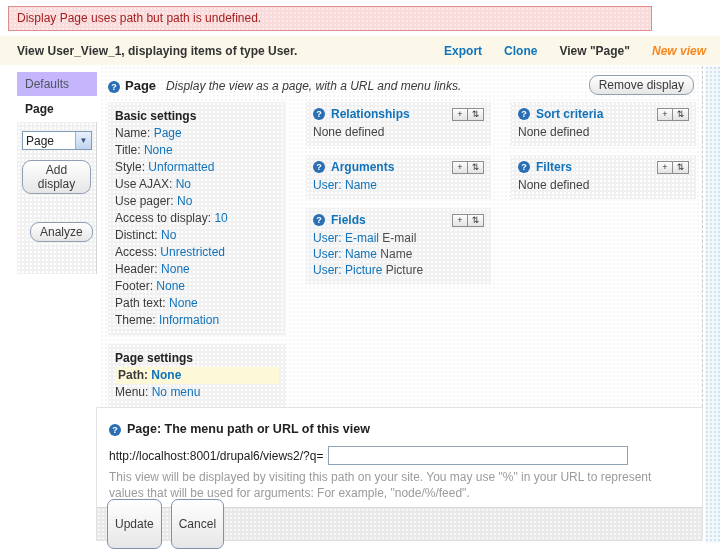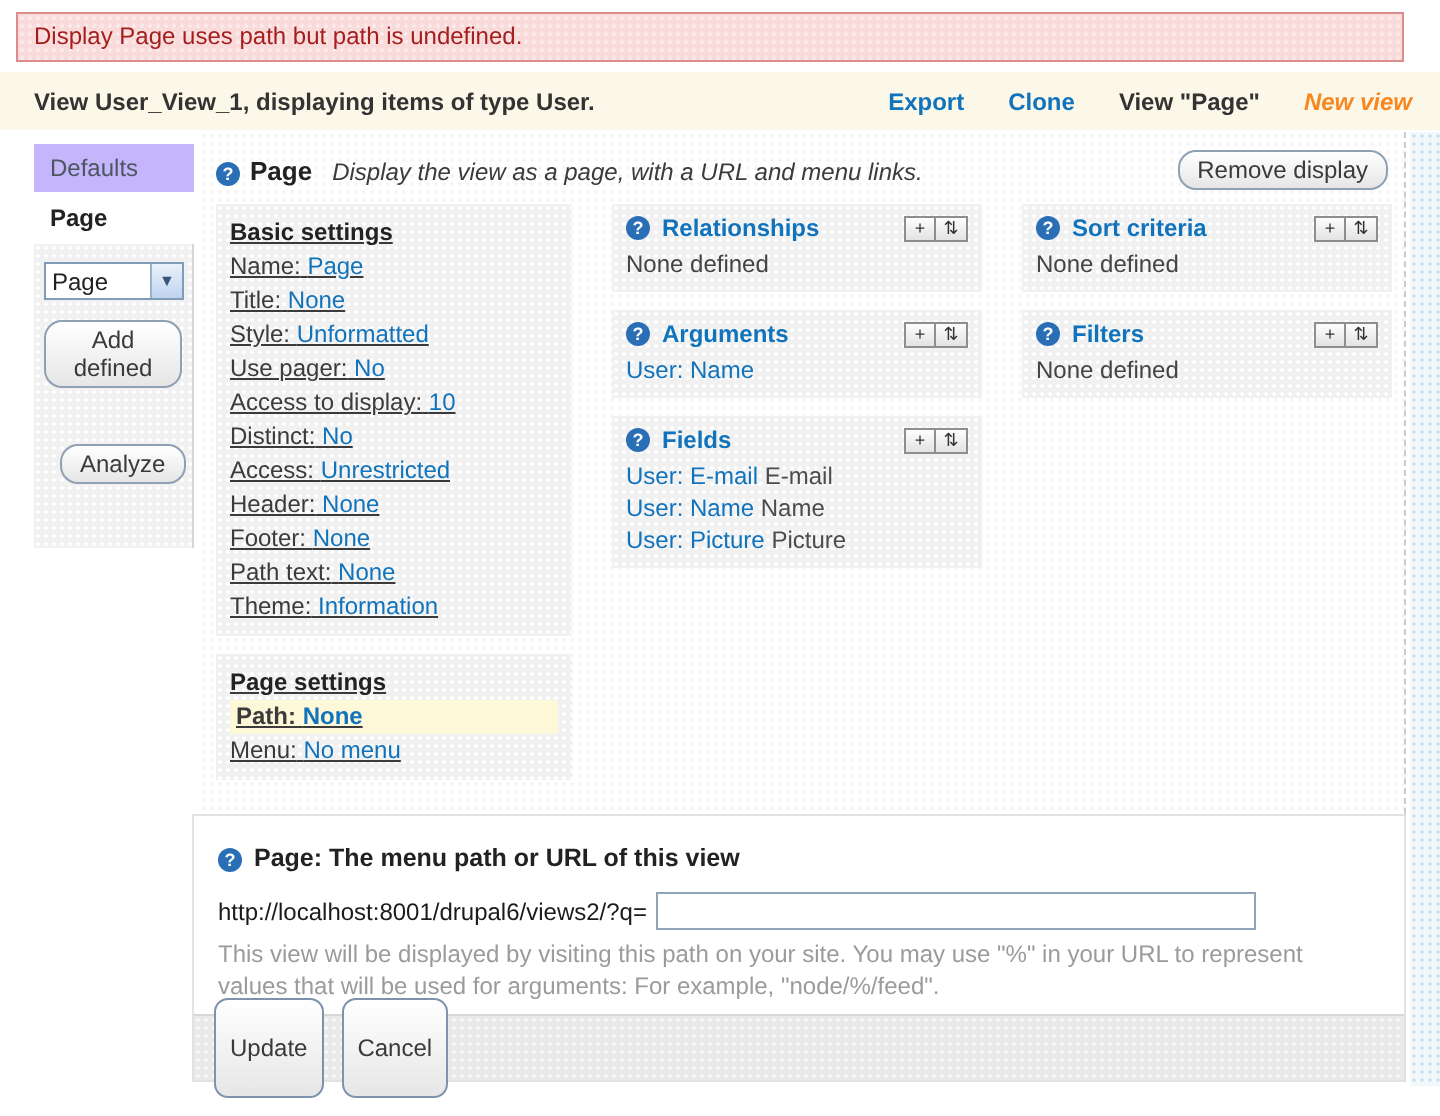--- a/index.html
+++ b/index.html
@@ -12,21 +12,21 @@
     background:#ffffff;
     overflow:hidden;
   }
   .dots-gray {
     background-color:#f1f1f1;
     background-image:radial-gradient(circle, #ffffff 1px, transparent 1px);
     background-size:4px 4px;
   }
   
   .error-bar {
-    position:absolute; top:6px; left:8px; width:694px; height:25px;
+    position:absolute; top:6px; left:8px; width:644px; height:25px;
     background-color:#fadbdb;
     background-image:radial-gradient(circle, #fce9e9 1px, transparent 1px);
     background-size:4px 4px;
     border:1px solid #dd8d8d;
     color:#a51e1e;
     line-height:23px;
     padding-left:8px;
   }
   
   .top-bar {
@@ -92,21 +92,21 @@
   .display-header { position:relative; padding:12px 8px 8px 8px; height:36px; }
   .display-header .dtitle { font-weight:bold; font-size:13px; color:#222; margin:0 10px 0 5px; }
   .display-header .ddesc { font-style:italic; color:#3b3b3b; }
   .display-header .remove-btn { position:absolute; right:8px; top:9px; }
   .help-icon {
     display:inline-block; width:12px; height:12px; border-radius:50%;
     background:#2a6fb5; color:#fff; font-size:9px; font-weight:bold;
     text-align:center; line-height:12px; vertical-align:middle;
   }
   .cols { display:flex; padding-left:8px; }
-  .col1 { width:178px;text-decoration:underline; }
+  .col1 { width:178px; }
   .col2 { width:185px; margin-left:20px; }
   .col3 { width:185px; margin-left:20px; }
   .box { margin-bottom:9px; padding:5px 7px 6px 7px; }
   .box .box-title { font-weight:bold; color:#222; line-height:18px; }
   .settings-row { line-height:17px; white-space:nowrap; }
   .settings-row .lbl { color:#3b3b3b; }
   .settings-row .val { color:#1173bb; cursor:pointer; }
   .hl-row { background:#fdf8d8; font-weight:bold; padding-left:3px; }
   .hl-row .val { font-weight:bold; }
   .panel-head { display:flex; align-items:center; margin-bottom:3px; }
@@ -170,39 +170,40 @@
 <div class="right-strip"></div>
 
 <div class="sidebar">
   <div class="tab">Defaults</div>
   <div class="tab active">Page</div>
   <div class="sidebar-controls dots-gray">
     <div class="fake-select">
       <span class="sel-text">Page</span>
       <span class="sel-arrow">▼</span>
     </div>
-    <button class="ui-btn btn-add">Add defined</button>
+    <button class="ui-btn btn-add">Add display</button>
     <button class="ui-btn btn-analyze">Analyze</button>
   </div>
 </div>
 
 <div class="main">
   <div class="display-header">
     <span class="help-icon">?</span><span class="dtitle">Page</span><span class="ddesc">Display the view as a page, with a URL and menu links.</span>
     <button class="ui-btn remove-btn">Remove display</button>
   </div>
 
   <div class="cols">
 
     <div class="col1">
       <div class="box dots-gray">
         <div class="box-title">Basic settings</div>
         <div class="settings-row"><span class="lbl">Name:</span> <span class="val">Page</span></div>
         <div class="settings-row"><span class="lbl">Title:</span> <span class="val">None</span></div>
         <div class="settings-row"><span class="lbl">Style:</span> <span class="val">Unformatted</span></div>
+        <div class="settings-row"><span class="lbl">Use AJAX:</span> <span class="val">No</span></div>
         <div class="settings-row"><span class="lbl">Use pager:</span> <span class="val">No</span></div>
         <div class="settings-row"><span class="lbl">Access to display:</span> <span class="val">10</span></div>
         <div class="settings-row"><span class="lbl">Distinct:</span> <span class="val">No</span></div>
         <div class="settings-row"><span class="lbl">Access:</span> <span class="val">Unrestricted</span></div>
         <div class="settings-row"><span class="lbl">Header:</span> <span class="val">None</span></div>
         <div class="settings-row"><span class="lbl">Footer:</span> <span class="val">None</span></div>
         <div class="settings-row"><span class="lbl">Path text:</span> <span class="val">None</span></div>
         <div class="settings-row"><span class="lbl">Theme:</span> <span class="val">Information</span></div>
       </div>
       <div class="box dots-gray">

